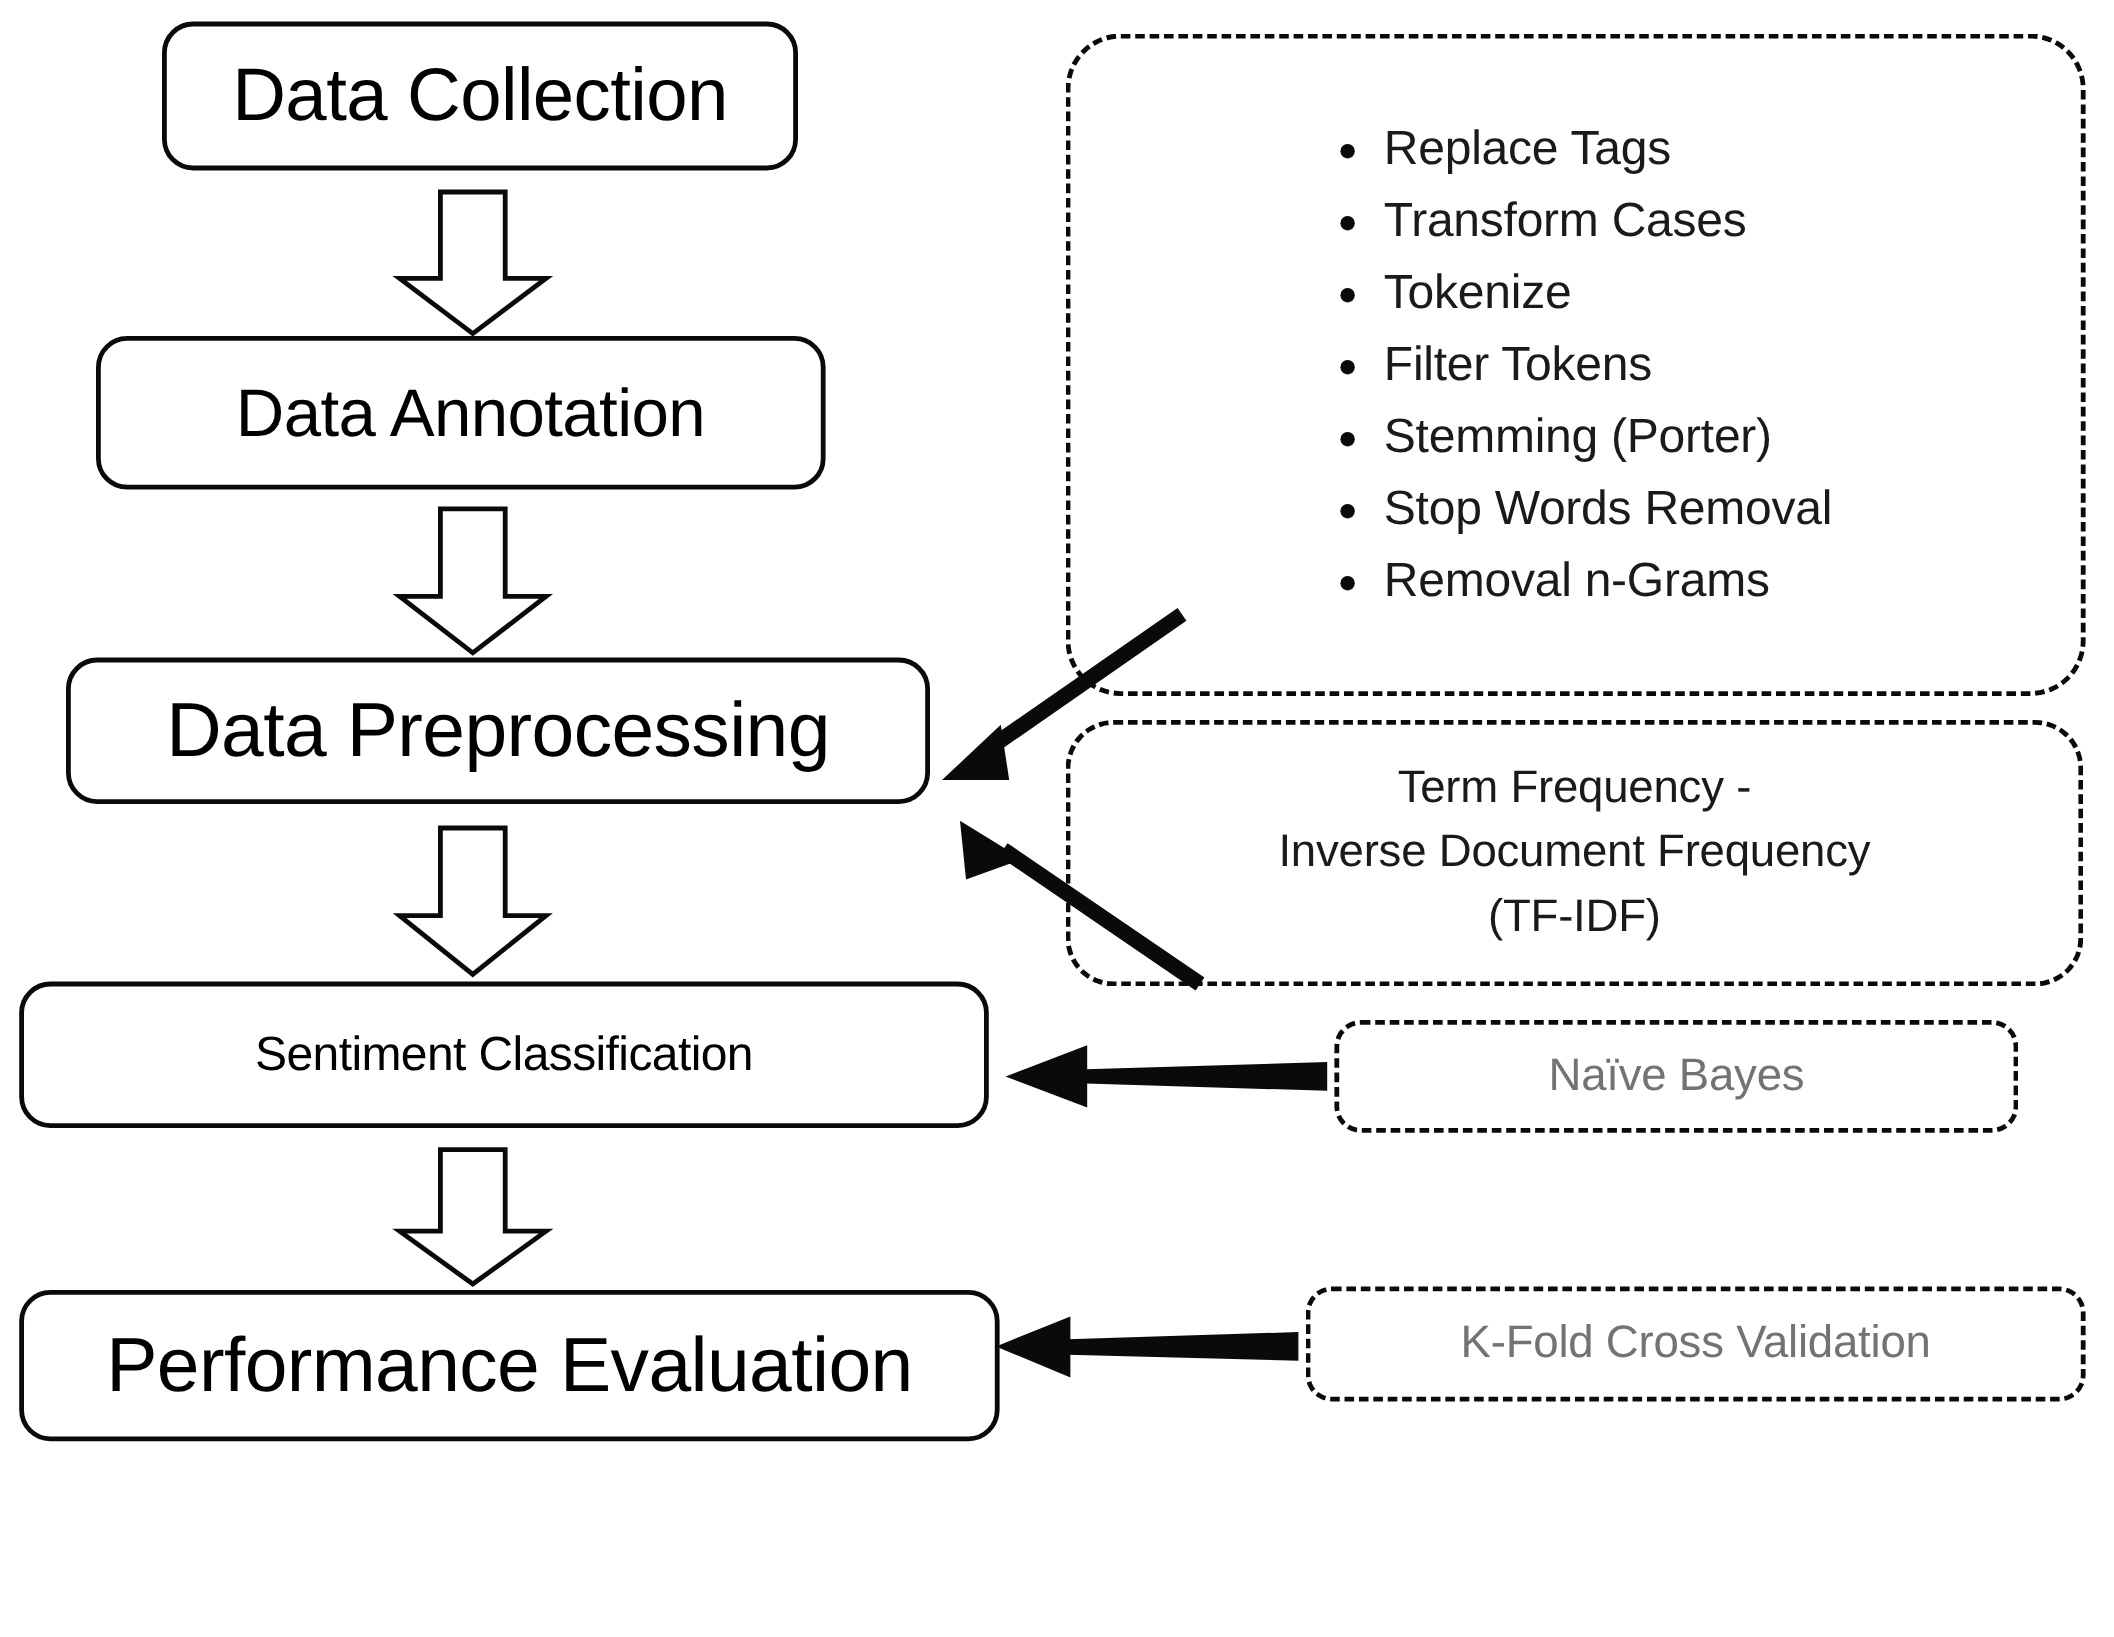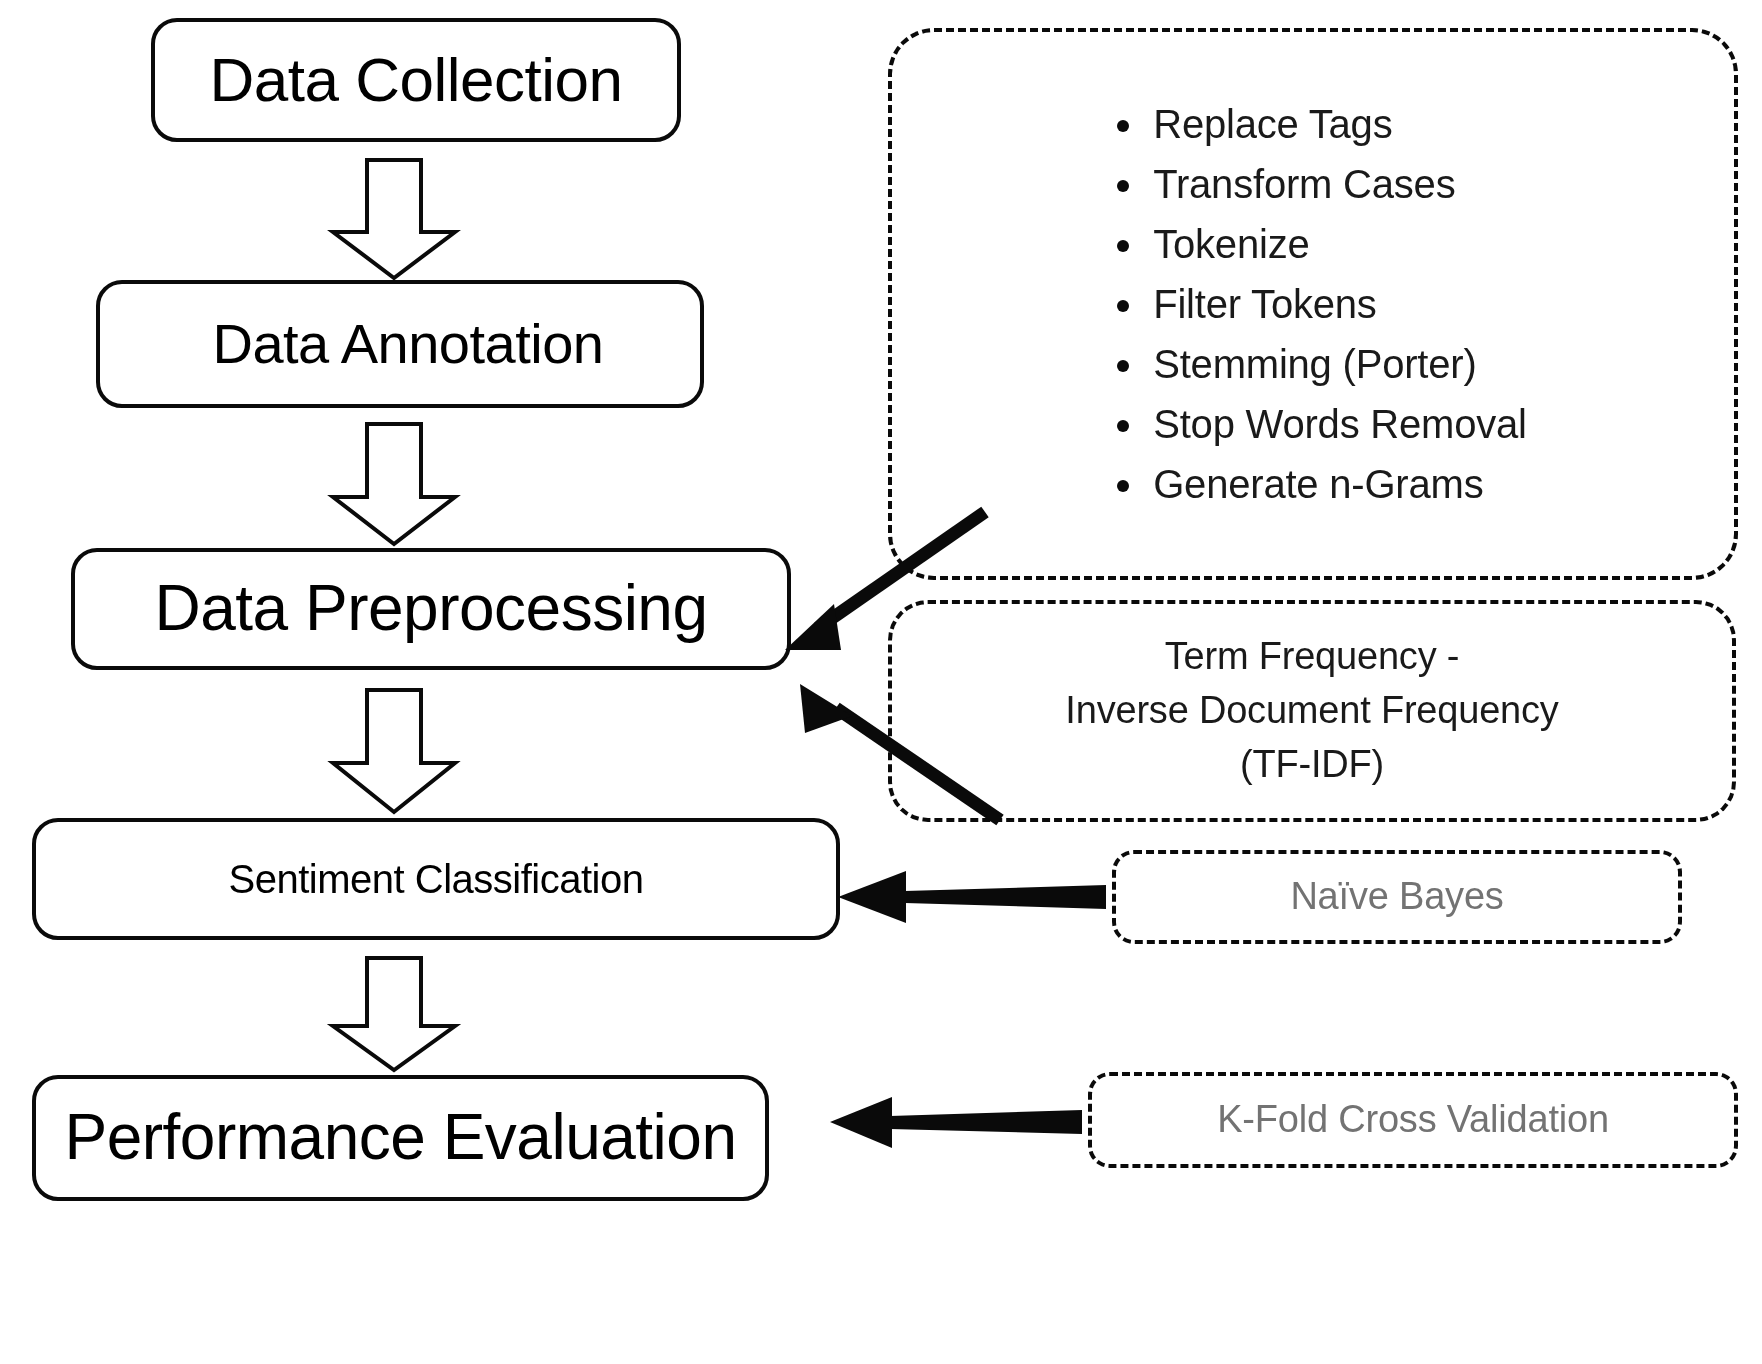--- a/index.html
+++ b/index.html
@@ -27,21 +27,20 @@
     border: 4px solid #0a0a0a;
     border-radius: 26px;
     background: #ffffff;
     display: flex;
     align-items: center;
     justify-content: center;
     text-align: left;
     line-height: 1.05;
     white-space: nowrap;
     letter-spacing: -0.5px;
-    margin-left: 16px;
   }
   .proc .lbl { display: block; }
 
   
   .aux {
     position: absolute;
     box-sizing: border-box;
     border: 4px dashed #0a0a0a;
     border-radius: 34px;
     background: #ffffff;
@@ -120,33 +119,33 @@
   </div>
 
   <div class="proc" style="left:55px; top:548px; width:720px; height:122px; font-size:64px;">
     <span class="lbl">Data Preprocessing</span>
   </div>
 
   <div class="proc" style="left:16px; top:818px; width:808px; height:122px; font-size:40px;">
     <span class="lbl">Sentiment Classification</span>
   </div>
 
-  <div class="proc" style="left:16px; top:1075px; width:737px; height:126px; font-size:64px;">
+  <div class="proc" style="left:16px; top:1075px; width:817px; height:126px; font-size:64px;">
     <span class="lbl">Performance Evaluation</span>
   </div>
 
   <div class="aux" style="left:888px; top:28px; width:850px; height:552px; border-radius:46px;">
     <ul class="bullets">
       <li>Replace Tags</li>
       <li>Transform Cases</li>
       <li>Tokenize</li>
       <li>Filter Tokens</li>
       <li>Stemming (Porter)</li>
       <li>Stop Words Removal</li>
-      <li>Generate n-Grams</li>
+      <li>Removal n-Grams</li>
     </ul>
   </div>
 
   <div class="aux" style="left:888px; top:600px; width:848px; height:222px; border-radius:40px;">
     <div class="multiline">
       <div>Term Frequency -</div>
       <div>Inverse Document Frequency</div>
       <div>(TF-IDF)</div>
     </div>
   </div>

